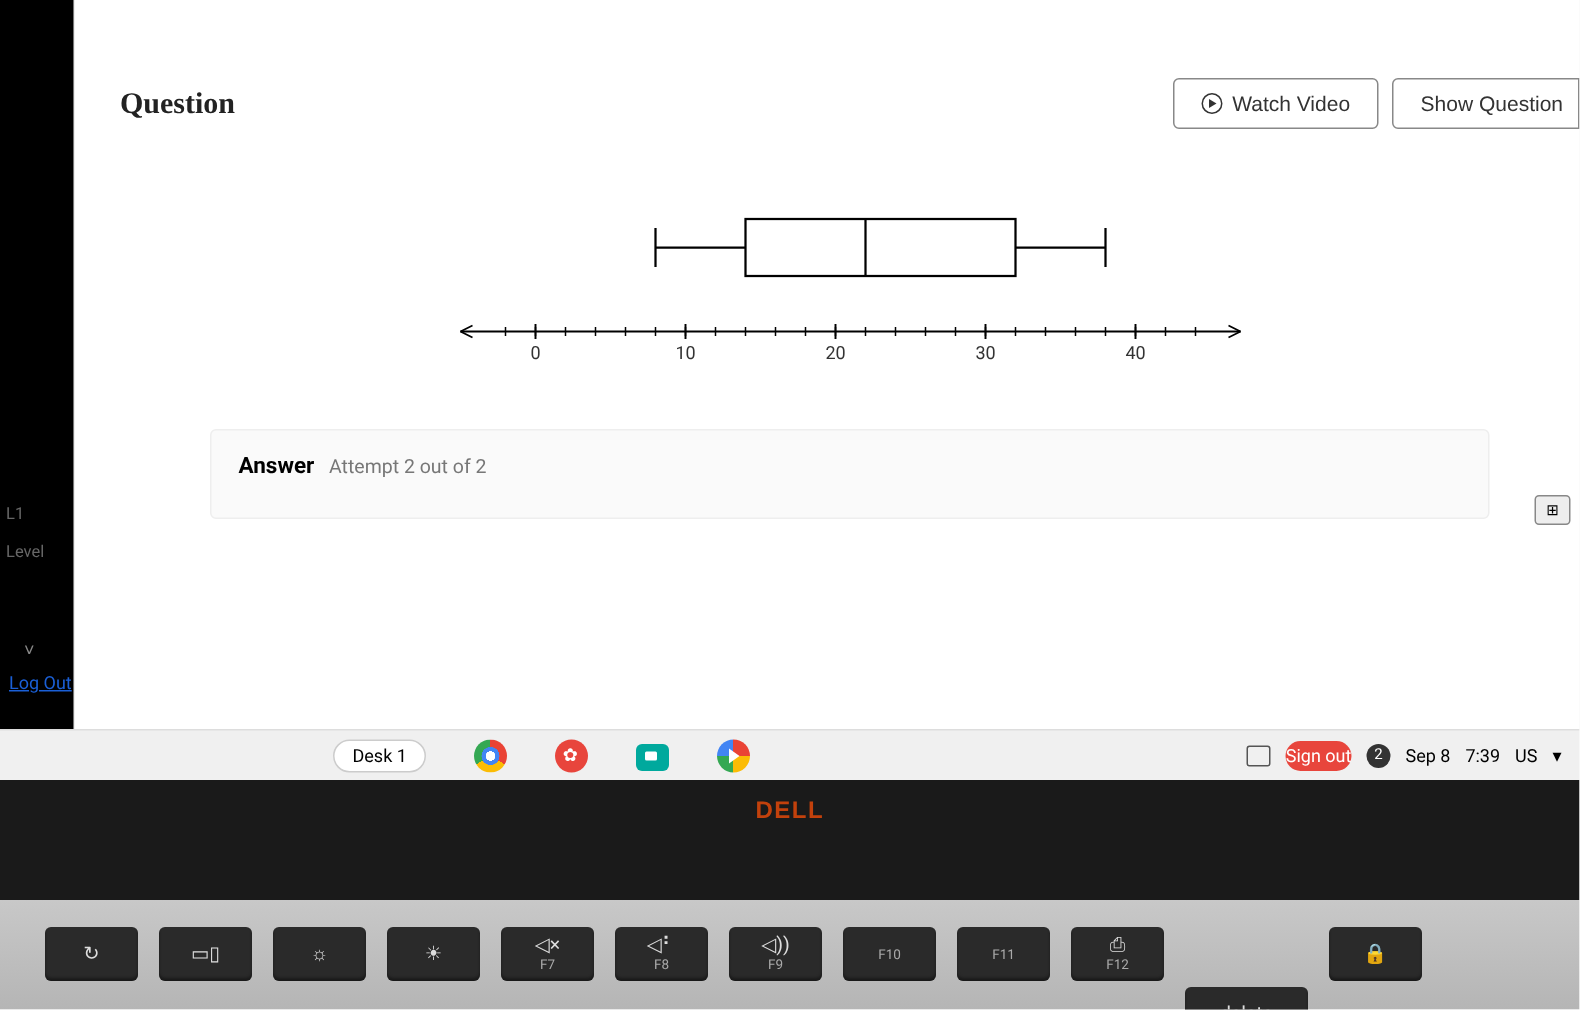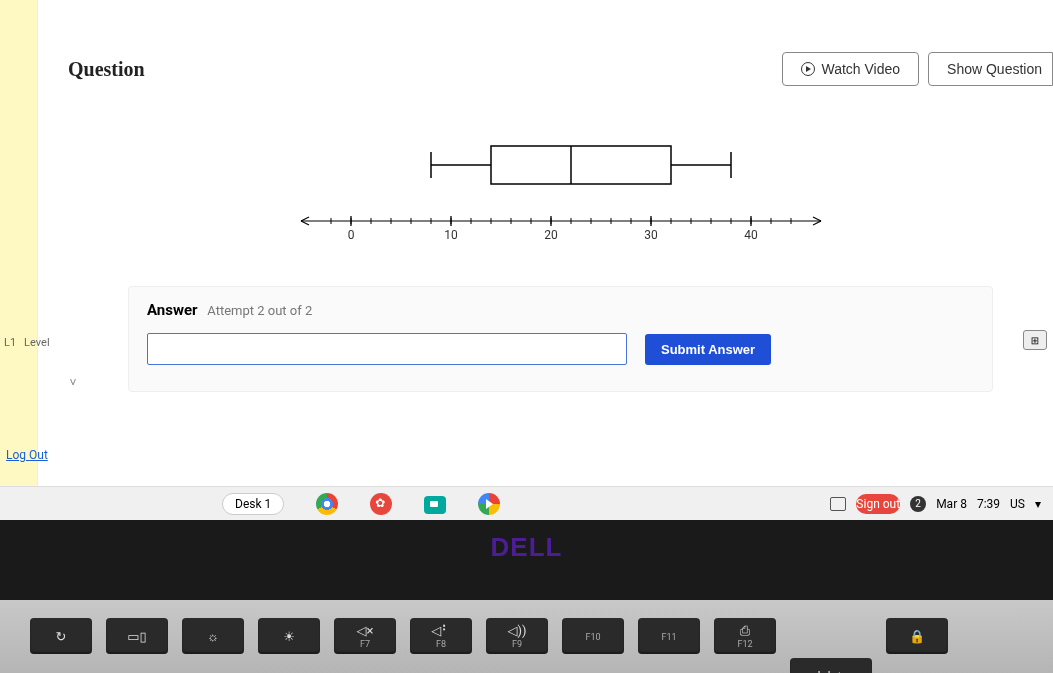--- a/index.html
+++ b/index.html
@@ -12,25 +12,25 @@
       position: relative;
     }
     .screen {
       position: absolute;
       top: 0; left: 0; right: 0;
       height: 520px;
       background: #fff;
       display: flex;
     }
     .sidebar {
-      width: 38px;
-      background: #fef9c3;
+      width: 50px;
+      background: #000000;
       border-right: 1px solid #eee;
       display: flex;
-      flex-direction: row;
+      flex-direction: column;
       padding-top: 330px;
       font-size: 12px;
       color: #666;
     }
     .sidebar-item {
       padding: 6px 4px;
       text-align: left;
       font-size: 11px;
     }
     .sidebar-chevron { margin-top: 40px; padding: 6px 16px; color: #888; }
@@ -190,23 +190,23 @@
     .bezel {
       position: absolute;
       top: 520px; left:0; right:0; height: 80px;
       background: #1a1a1a;
     }
     .dell-logo {
       position: absolute;
       top: 532px;
       left: 50%;
       transform: translateX(-50%);
-      color: #4c1d95;
+      color: #c2410c;
       font-family: Arial, sans-serif;
-      font-size: 26px;
+      font-size: 16px;
       font-weight: 600;
       letter-spacing: 1px;
     }
     .keyboard {
       position: absolute;
       top: 600px; left: 0; right: 0; height: 73px;
       background: linear-gradient(#c8c8c8, #b5b5b5);
       display: flex;
       align-items: flex-start;
       padding: 18px 30px 0;
@@ -305,41 +305,37 @@
           <rect x="210" y="20" width="180" height="38" fill="none" stroke="#000" stroke-width="1.5"></rect>
           <line x1="290" y1="20" x2="290" y2="58" stroke="#000" stroke-width="1.5"></line>
         </svg>
     </div>
 
     <div class="answer-card">
       <div class="answer-head">
         <b>Answer</b>
         <span class="attempt">Attempt 2 out of 2</span>
       </div>
-      <div class="answer-row">
-        <input class="answer-input" type="text" value="" style="">
-        <button class="submit-btn">Submit Answer</button>
-      </div>
     </div>
 
     <div class="calc-badge">⊞</div>
   </div>
 </div>
 
 <div class="taskbar">
   <span class="desk-pill">Desk 1</span>
   <span class="tb-icon chrome"></span>
   <span class="tb-icon red-ic"></span>
   <span class="tb-icon teal-ic"></span>
   <span class="tb-icon play-ic"></span>
   <div class="tb-right">
     <span class="screen-ic"></span>
     <span class="signout-pill">Sign out</span>
     <span class="badge2">2</span>
-    <span>Mar 8</span>
+    <span>Sep 8</span>
     <span>7:39</span>
     <span>US</span>
     <span>▾</span>
   </div>
 </div>
 
 <div class="bezel"></div>
 <div class="dell-logo">DELL</div>
 
 <div class="keyboard">

